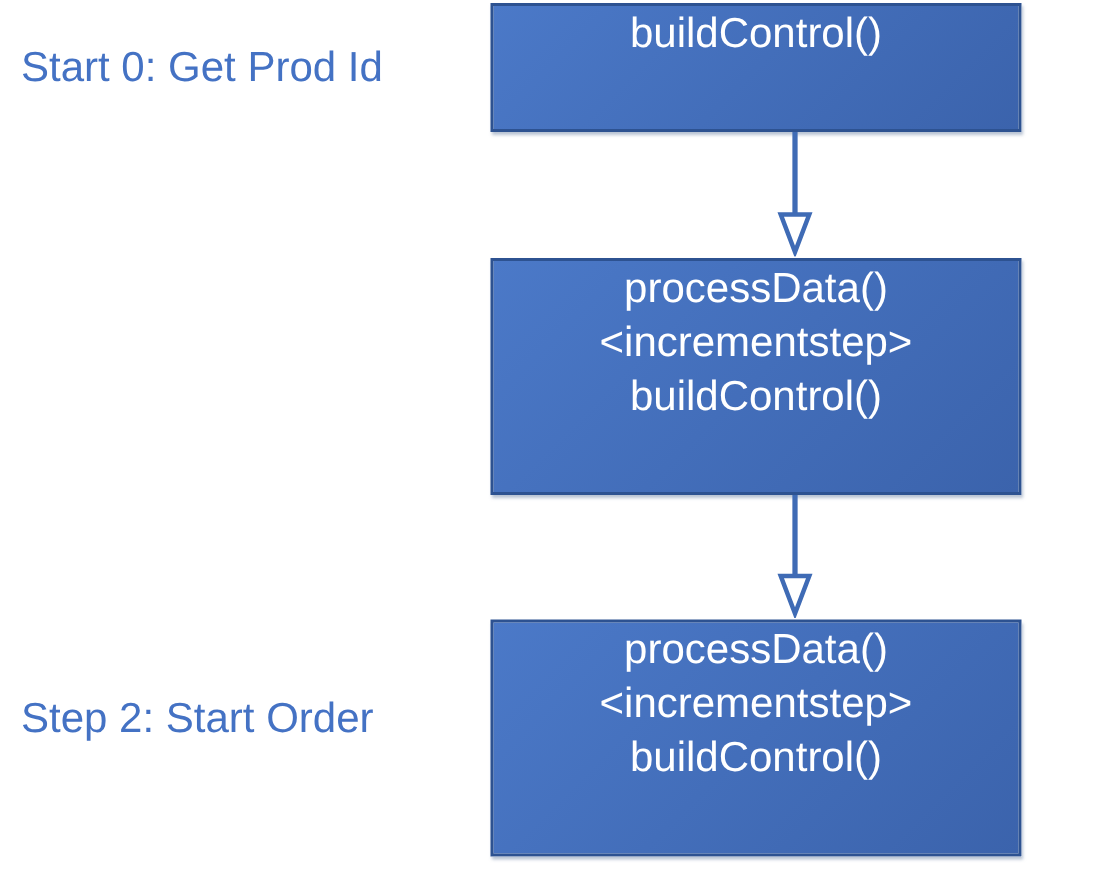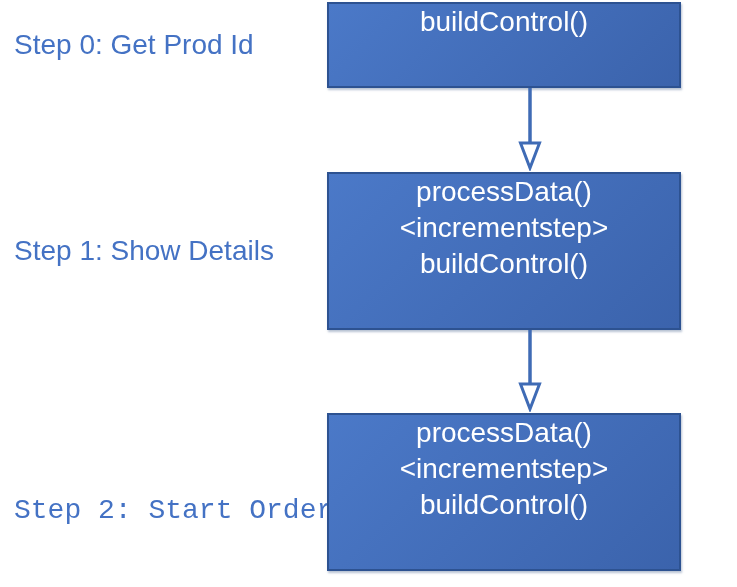--- a/index.html
+++ b/index.html
@@ -16,21 +16,21 @@
   .step-label {
     position: absolute;
     left: 14px;
     font-size: 28px;
     line-height: 34px;
     color: var(--label-text, #4472C4);
     white-space: nowrap;
   }
   .label-0 { top: 28px; }
   .label-1 { top: 234px; }
-  .label-2 { top: 494px; font-family: Liberation Mono, monospace; }
+  .label-2 { top: 462px; }
 
   .box {
     position: absolute;
     left: 327px;
     width: 354px;
     box-sizing: border-box;
     border: 2px solid var(--box-border, #2D5291);
     background: linear-gradient(135deg,
       var(--box-fill-top, #4B79C8) 0%,
       var(--box-fill-bottom, #3B63AC) 100%);
@@ -57,23 +57,22 @@
   }
   .arrow-0 { top: 88px;  height: 83px; }
   .arrow-1 { top: 330px; height: 82px; }
   .arrow svg { display: block; width: 100%; height: 100%; }
 </style>
 </head>
 <body>
 
 <div class="canvas">
 
-  <div class="step-label label-0">Step 0: Get Prod Id</div>
+  <div class="step-label label-0">Start 0: Get Prod Id</div>
 
-  <div class="step-label label-1">Step 1: Show Details</div>
 
   <div class="step-label label-2">Step 2: Start Order</div>
 
   <div class="box box-0">
     <span class="box-line">buildControl()</span>
   </div>
 
   <div class="arrow arrow-0">
     <svg viewBox="0 0 26 83" xmlns="http://www.w3.org/2000/svg" aria-hidden="true">
       <line x1="13" y1="0" x2="13" y2="56" stroke="currentColor" stroke-width="3.5"></line>

